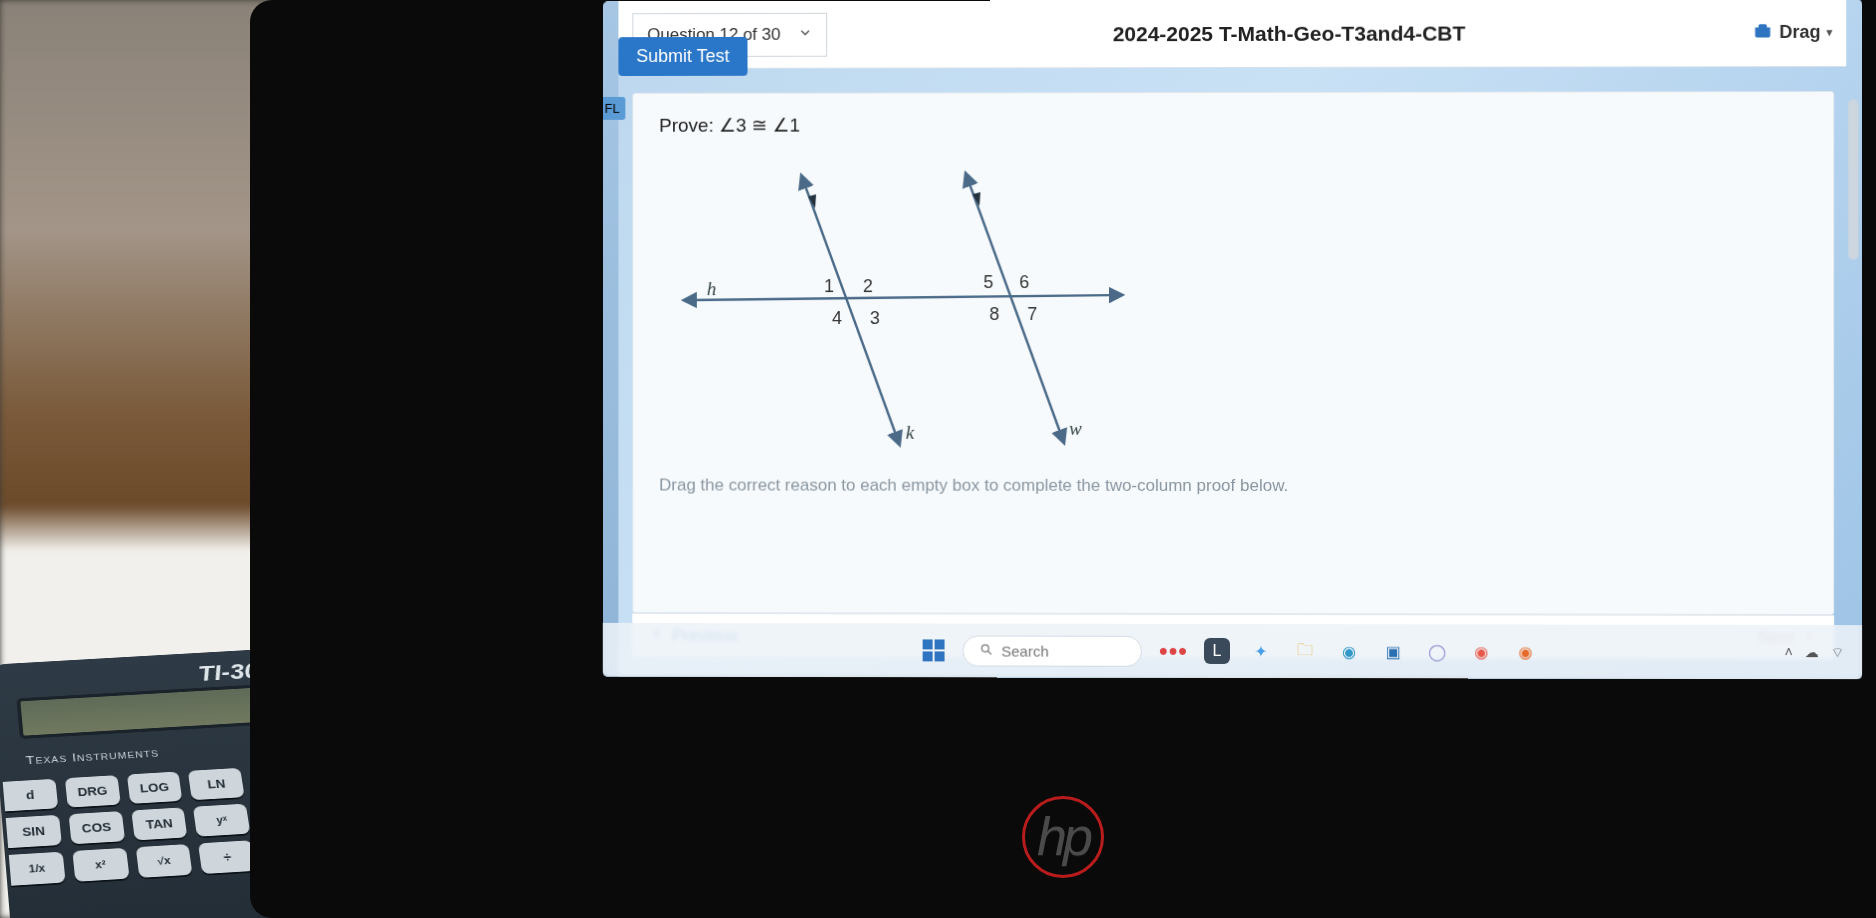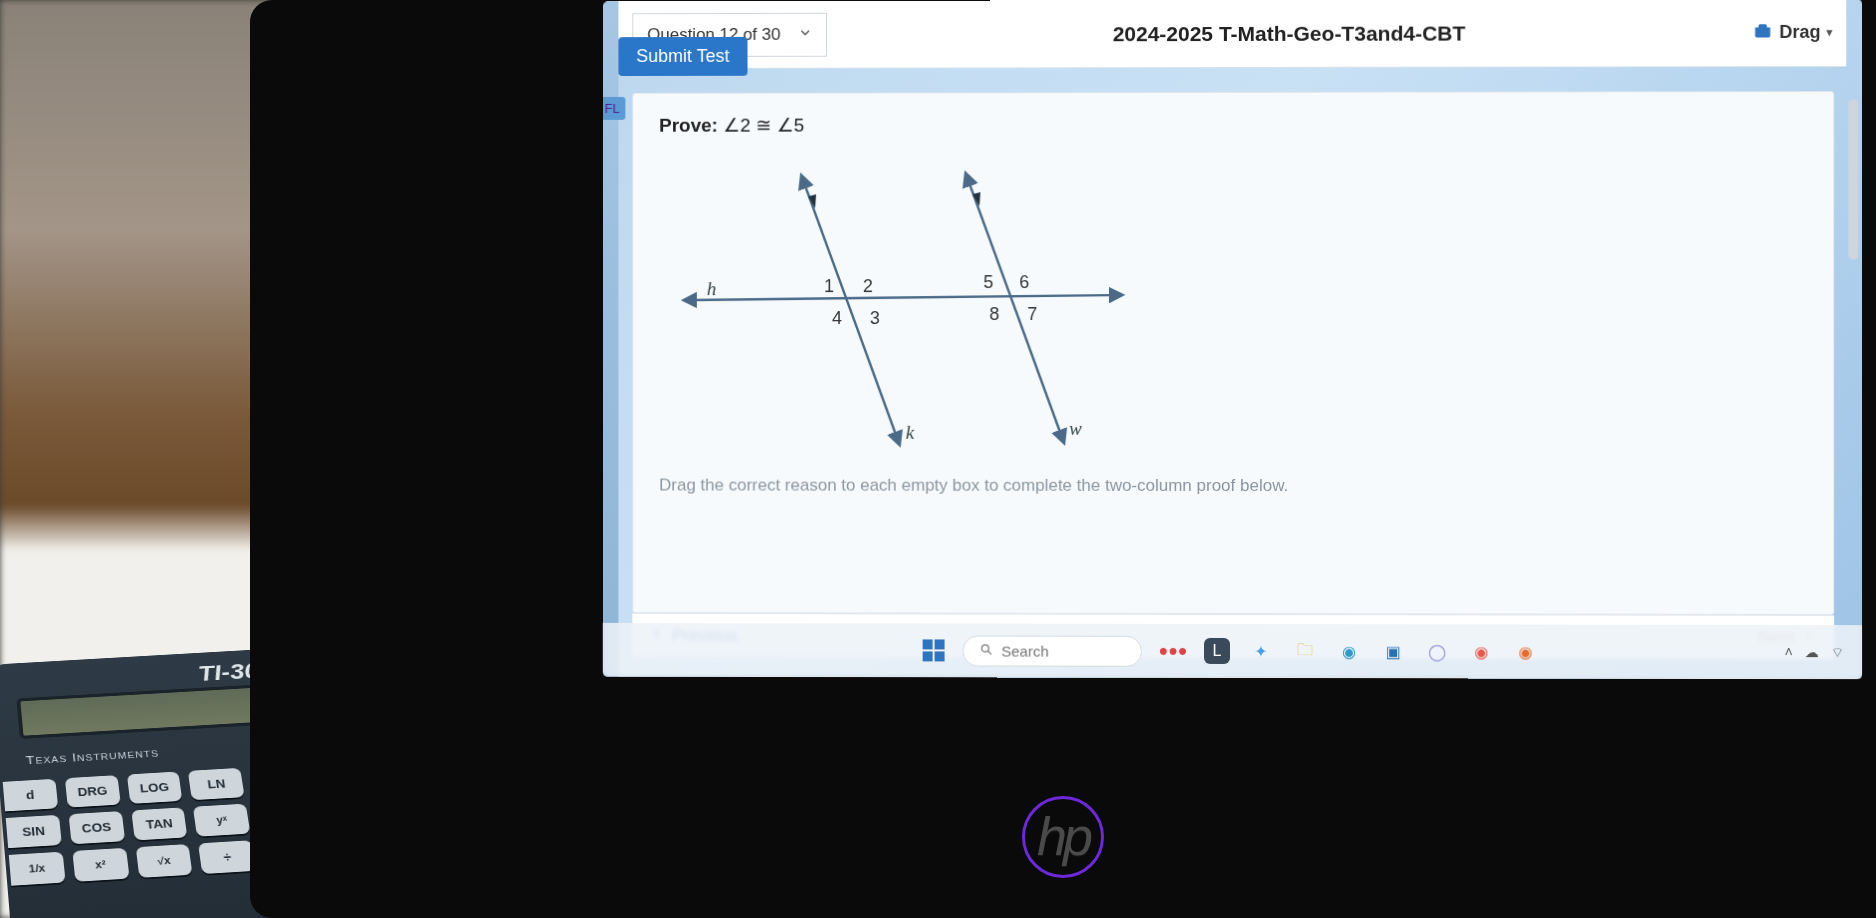--- a/index.html
+++ b/index.html
@@ -72,21 +72,21 @@
   .content {
     position: absolute; left: 30px; top: 92px; right: 28px; bottom: 64px;
     background: #f7fafc;
     border: 1px solid #e2e8ee;
     border-radius: 3px;
     padding: 20px 26px;
   }
   .prove {
     font-size: 19px; color: #222;
   }
-  .prove b { font-weight: 700; }
+  .prove b { font-weight: 400; }
 
   .diagram {
     position: relative; width: 520px; height: 300px; margin-top: 24px;
   }
   .diagram svg { position: absolute; left: 0; top: 0; }
 
   .dg-label {
     position: absolute; font-size: 19px; color: #344;
     font-family: Georgia, 'Times New Roman', serif; font-style: italic;
   }
@@ -109,21 +109,21 @@
   }
   .prev-btn, .next-btn {
     display: flex; align-items: center; gap: 8px;
     font-size: 17px; color: #3a78b5; cursor: pointer;
   }
   .next-btn { color: #c9a98e; }
 
   
   .fl-badge {
     position: absolute; left: -4px; top: 96px;
-    background: #5b9bd5; color: #4c1d95; font-size: 13px; padding: 4px 6px;
+    background: #5b9bd5; color: #000000; font-size: 13px; padding: 4px 6px;
     border-radius: 3px;
   }
 
   
   .taskbar {
     position: absolute; left: 0; right: 0; bottom: 0; height: 54px;
     background: rgba(236, 242, 248, 0.86);
     display: flex; align-items: center; justify-content: center; gap: 18px;
     backdrop-filter: blur(2px);
   }
@@ -138,21 +138,21 @@
   .tb-ico { width: 26px; height: 26px; border-radius: 6px; display:flex;align-items:center;justify-content:center; font-size:16px;}
   .tray { position: absolute; right: 18px; display: flex; gap: 12px; color: #555; font-size: 14px; align-items:center;}
 
   
   .hp-logo {
     position: absolute; left: 50%; bottom: 40px; transform: translateX(-50%);
     color: #4a4a4a; font-size: 54px; font-family: Arial; font-style: italic; font-weight: 300;
     text-shadow: 0 1px 1px rgba(255,255,255,0.08);
     letter-spacing: -4px;
   }
-  .hp-logo span { display:inline-block; border:3px solid #6d28d9; border-radius:50%; width:82px; height:82px; line-height:74px; text-align:center;}
+  .hp-logo span { display:inline-block; border:3px solid #b91c1c; border-radius:50%; width:82px; height:82px; line-height:74px; text-align:center;}
 
   
   .calc {
     position: absolute; left: 0; bottom: 0; width: 340px; height: 430px;
     transform: perspective(1800px) rotateX(28deg) rotateZ(-4deg);
     transform-origin: bottom left;
   }
   .calc-body {
     position: absolute; left: 10px; right: 0; top: 120px; bottom: -60px;
     background: linear-gradient(#2e3a45, #222c35);
@@ -246,21 +246,21 @@
 
     <div class="submit-bar">
       <button class="submit-btn">Submit Test</button>
     </div>
 
     <div class="fl-badge">FL</div>
 
     <div class="content">
       <div class="prove">
         <b>Prove:</b>
-        <span>∠2 ≅ ∠5</span>
+        <span>∠3 ≅ ∠1</span>
       </div>
 
       <div class="diagram">
         <svg width="520" height="300" viewBox="0 0 520 300">
           <defs>
             <marker id="arr" viewBox="0 0 10 10" refX="5" refY="5" markerWidth="7" markerHeight="7" orient="auto-start-reverse">
               <path d="M 0 0 L 10 5 L 0 10 z" fill="#4a6a88"></path>
             </marker>
           </defs>
 

